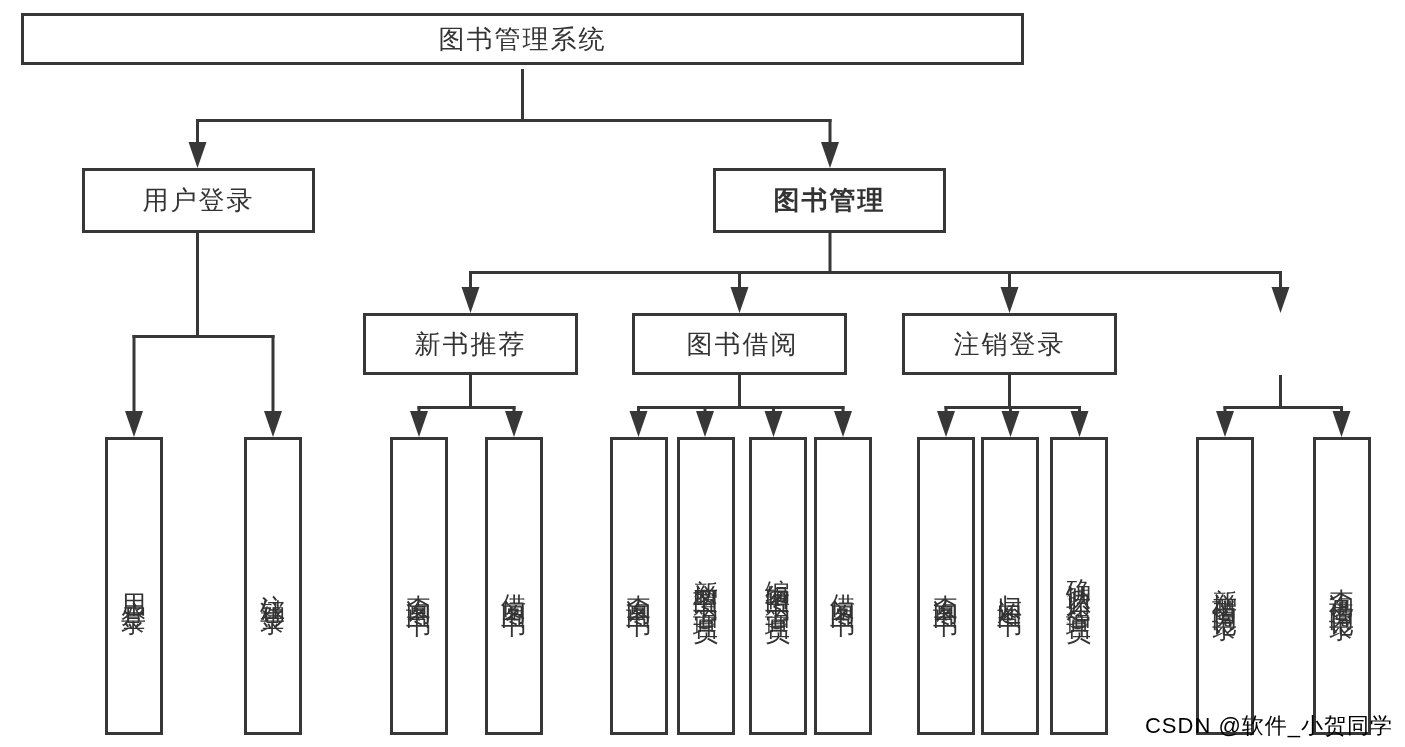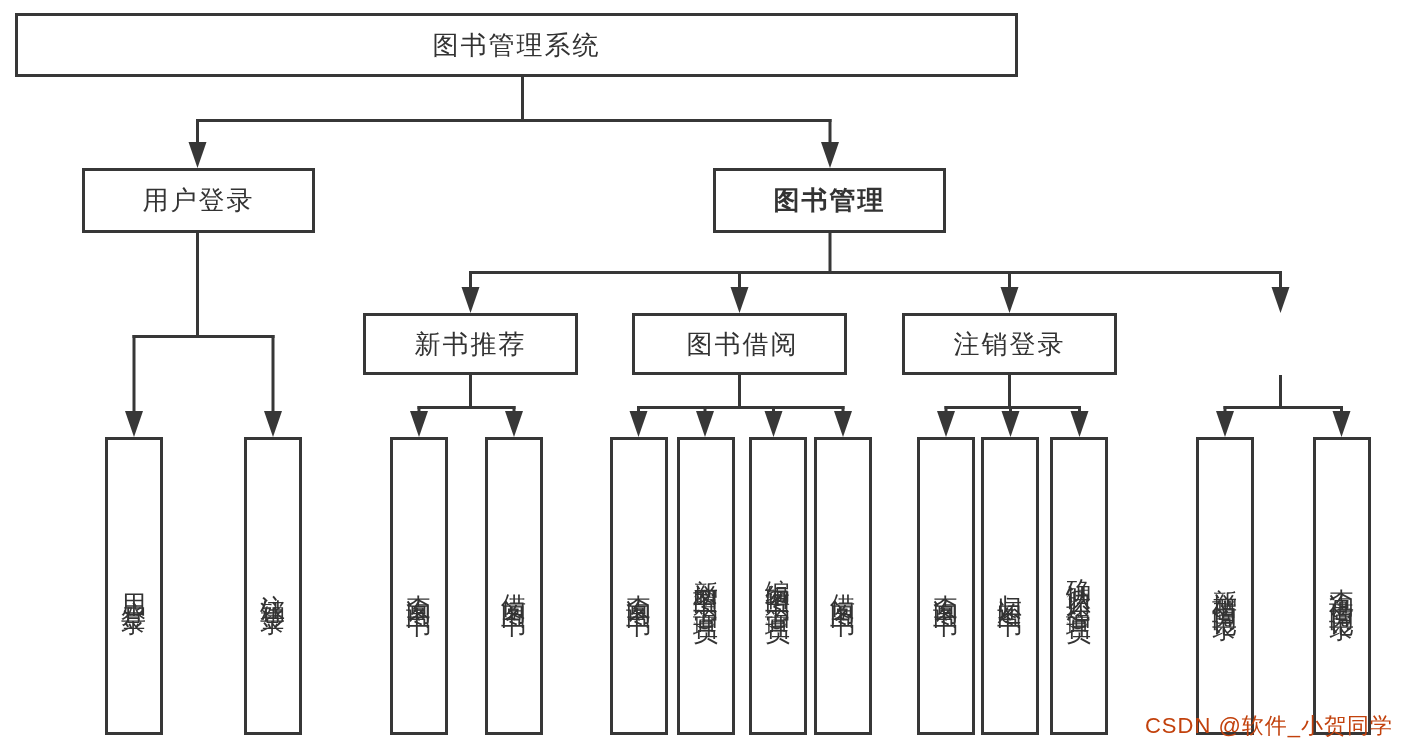--- a/index.html
+++ b/index.html
@@ -22,21 +22,21 @@
     z-index:2;
   }
   .h-node{font-size:26px;letter-spacing:2px;}
   .v-node{
     top:437px;width:58px;height:298px;
     writing-mode:vertical-lr;text-orientation:mixed;
     font-size:25px;letter-spacing:6px;line-height:52px;
   }
   .watermark{
     position:absolute;right:12px;bottom:6px;
-    font-size:22px;color:#c2410c;letter-spacing:1px;
+    font-size:22px;color:#000000;letter-spacing:1px;
     z-index:5;
   }
 </style>
 </head>
 <body>
 
 <div class="canvas">
 
   <svg class="wires" width="1405" height="747" viewBox="0 0 1405 747" xmlns="http://www.w3.org/2000/svg">
     <g stroke="#373737" stroke-width="3" fill="none">
@@ -97,21 +97,21 @@
       <polygon points="764.5,411 782.5,411 773.5,437"></polygon>
       <polygon points="834,411 852,411 843,437"></polygon>
       <polygon points="937,411 955,411 946,437"></polygon>
       <polygon points="1001.5,411 1019.5,411 1010.5,437"></polygon>
       <polygon points="1070.5,411 1088.5,411 1079.5,437"></polygon>
       <polygon points="1216,411 1234,411 1225,437"></polygon>
       <polygon points="1332.5,411 1350.5,411 1341.5,437"></polygon>
     </g>
   </svg>
 
-  <div class="node h-node" style="left:15px;top:13px;width:1003px;height:64px;">图书管理系统</div>
+  <div class="node h-node" style="left:21px;top:13px;width:1003px;height:52px;">图书管理系统</div>
 
   <div class="node h-node" style="left:82px;top:168px;width:233px;height:65px;">用户登录</div>
   <div class="node h-node" style="left:713px;top:168px;width:233px;height:65px;font-weight:bold;">图书管理</div>
 
   <div class="node h-node" style="left:363px;top:313px;width:215px;height:62px;">新书推荐</div>
   <div class="node h-node" style="left:632px;top:313px;width:215px;height:62px;padding-left:6px;">图书借阅</div>
   <div class="node h-node" style="left:902px;top:313px;width:215px;height:62px;">注销登录</div>
 
   <div class="node v-node" style="left:105px;">用户登录</div>
   <div class="node v-node" style="left:244px;">注销登录</div>

